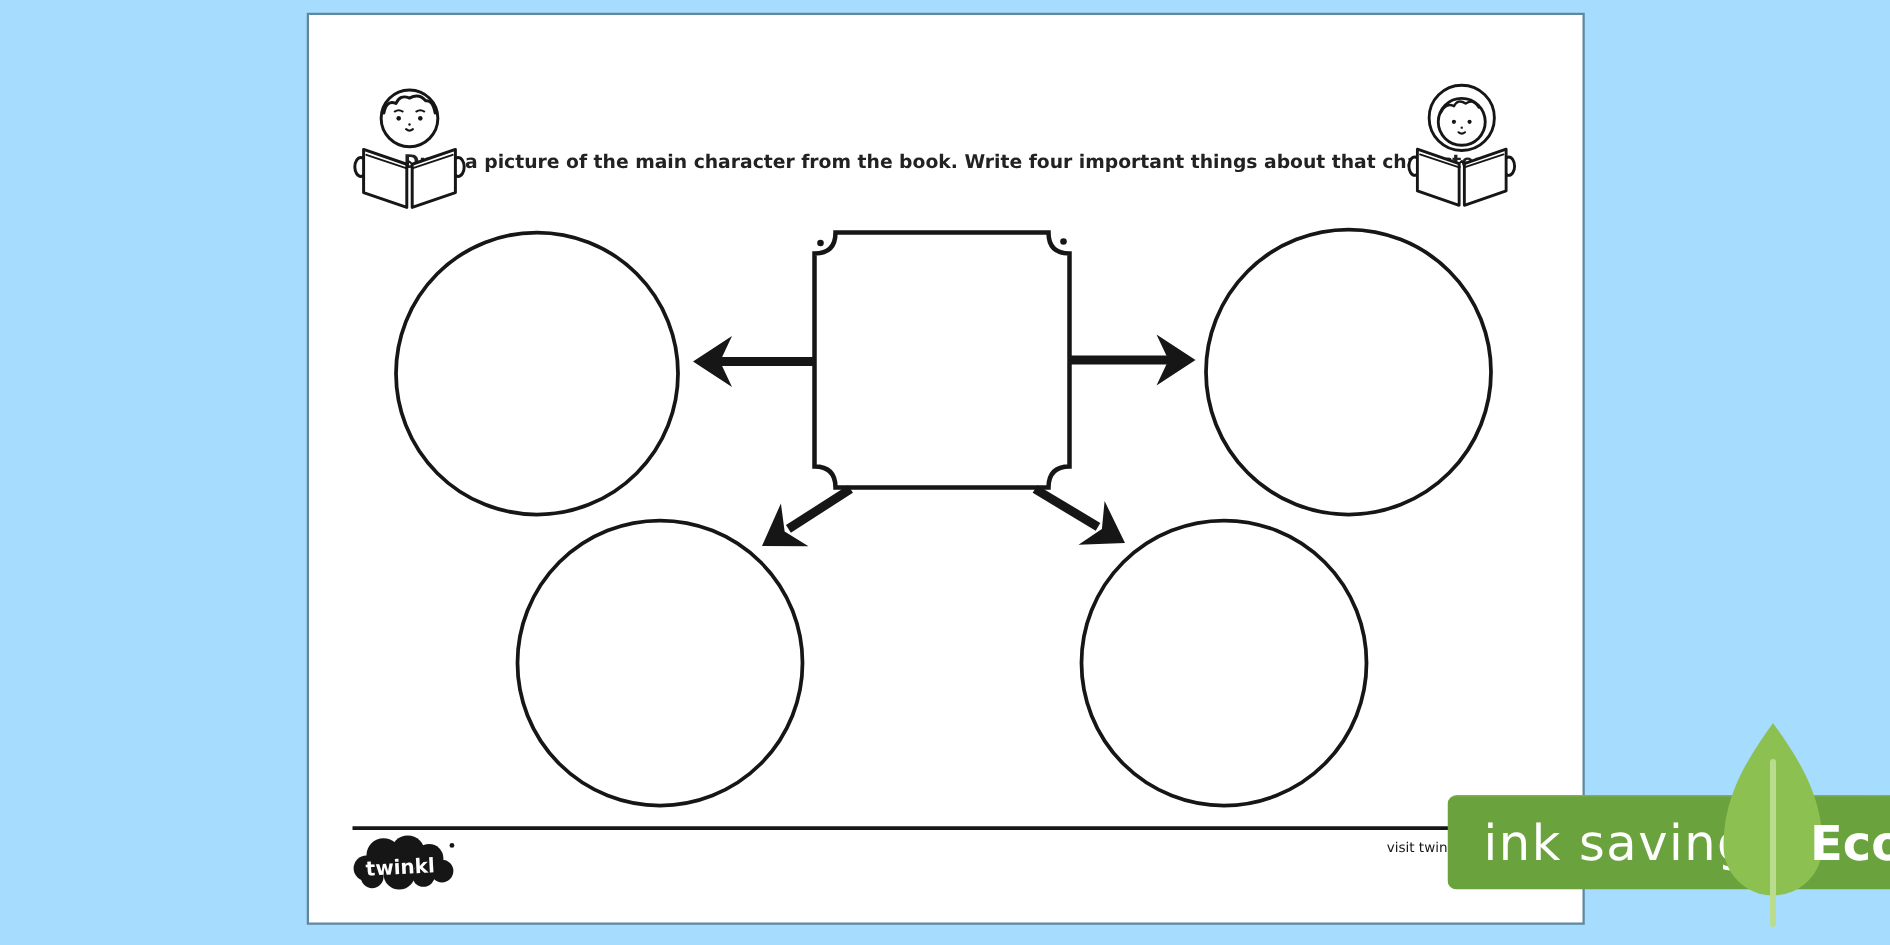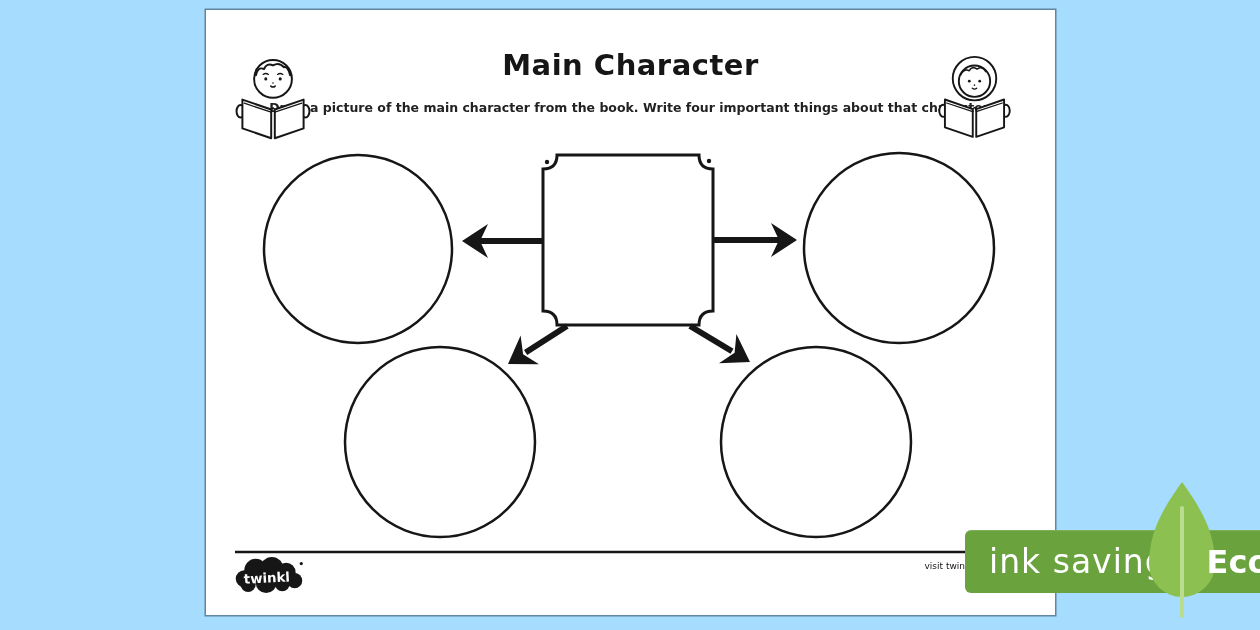--- a/index.html
+++ b/index.html
@@ -55,21 +55,20 @@
   .eco-label{
     position:absolute;left:1196px;top:543px;width:84px;text-align:center;
     color:#fff;font-size:32px;font-weight:800;z-index:4;
   }
 </style>
 </head>
 <body>
 
 <div class="paper">
 
-  <div class="title">Main Character</div>
   <div class="instructions">Draw a picture of the main character from the book. Write four important things about that character.</div>
 
   <svg class="kid-icon kid-left" viewBox="0 0 100 100">
     <g>
       <circle class="lineart paperfill" cx="50" cy="31" r="21"></circle>
       <path class="lineart" d="M31 27 Q33 17 40 20 Q43 13 50 16 Q57 12 62 18 Q67 17 69 27"></path>
       <path class="lineart" d="M39 26 q3 -2 6 0 M55 26 q3 -2 6 0" style="stroke-width:1.4"></path>
       <circle class="inkfill" cx="42" cy="31" r="1.7"></circle>
         <circle class="inkfill" cx="58" cy="31" r="1.7"></circle>
       <circle class="inkfill" cx="50" cy="35.5" r="0.9"></circle>

